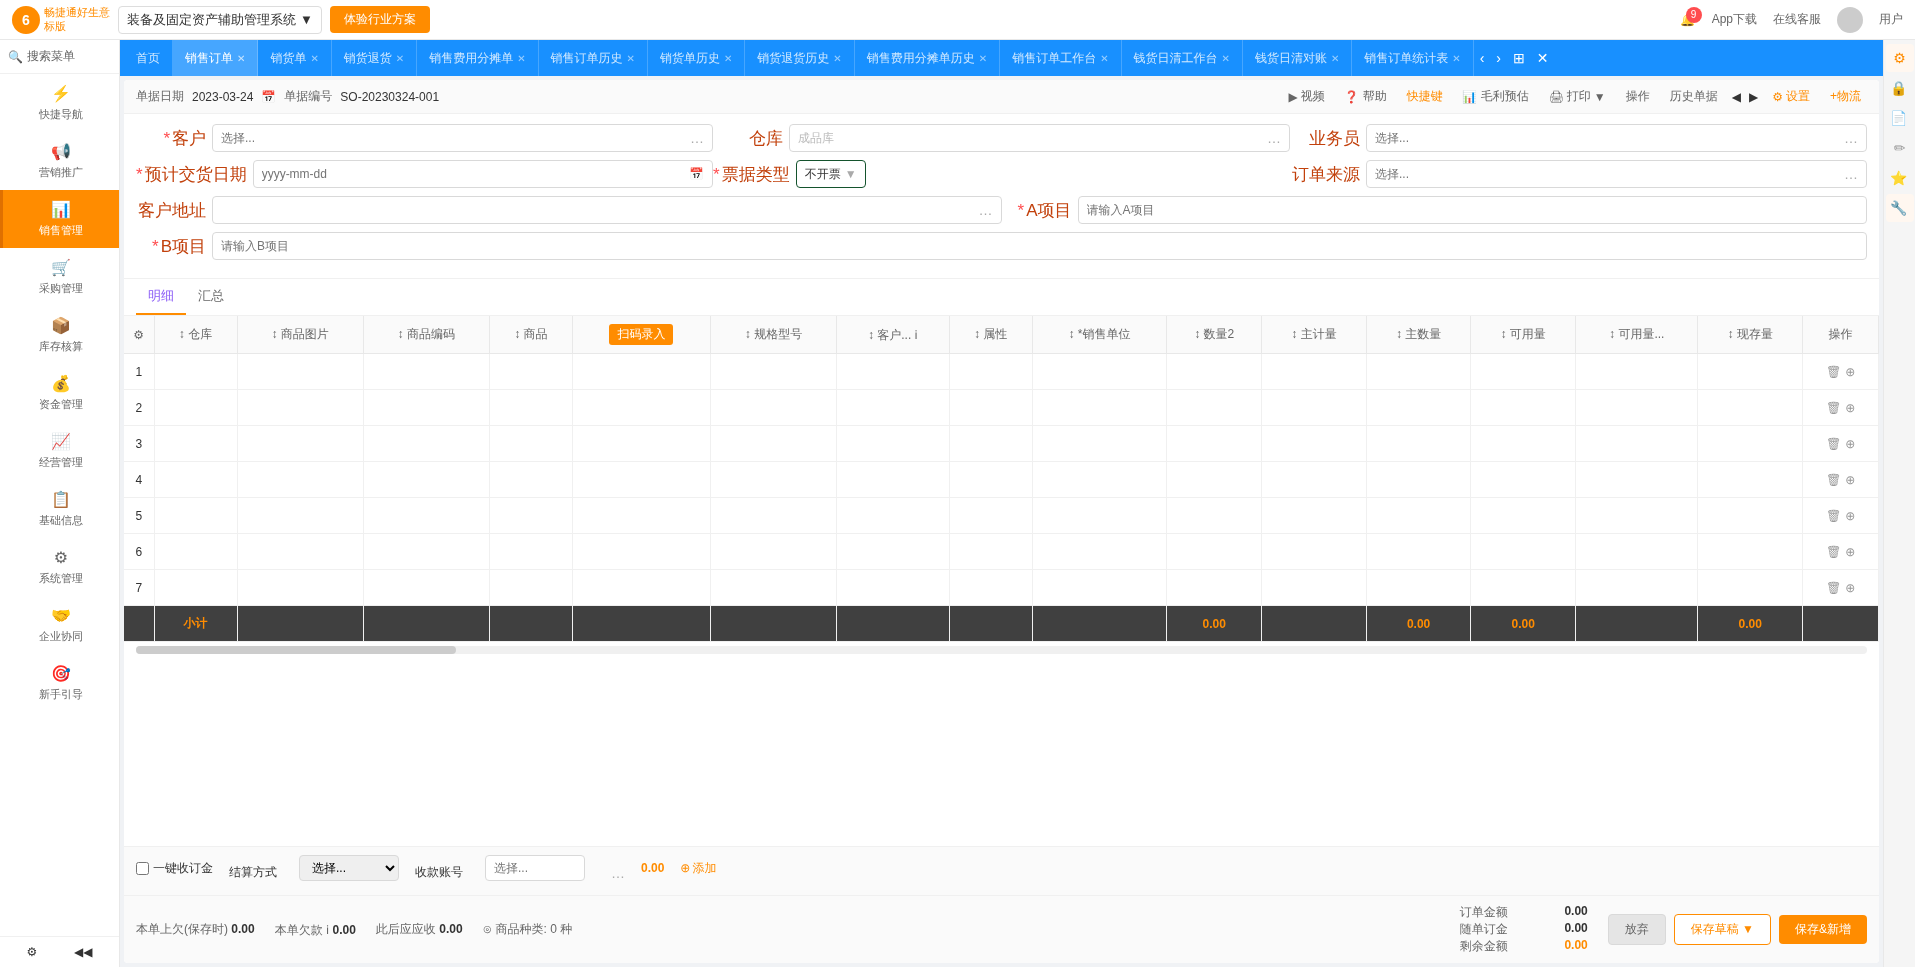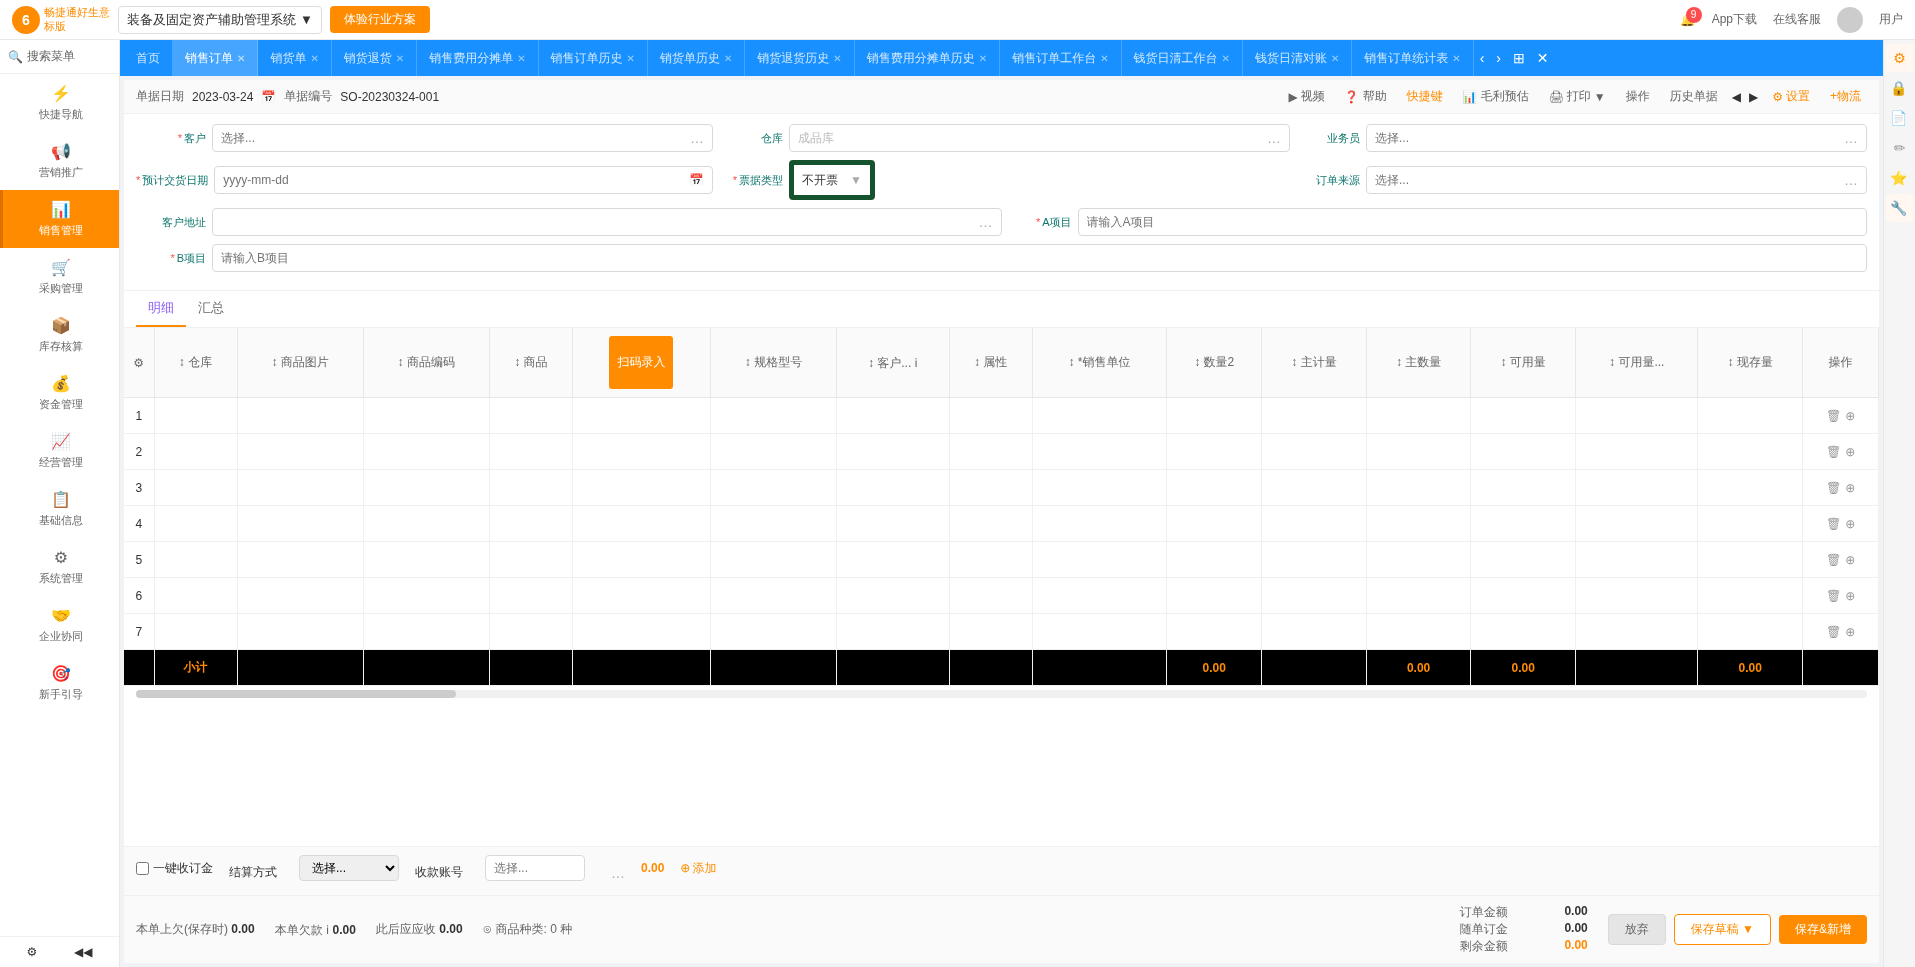--- a/index.html
+++ b/index.html
@@ -47,40 +47,40 @@
     .toolbar-label { color: #666; font-size: 12px; }
     .toolbar-value { color: #333; font-size: 12px; }
     .toolbar-btn { display: flex; align-items: center; gap: 3px; font-size: 12px; color: #666; cursor: pointer; padding: 2px 6px; border-radius: 3px; }
     .toolbar-btn.orange { color: #ff8c00; }
     .toolbar-right { margin-left: auto; display: flex; align-items: center; gap: 8px; }
     
     
     .form-area { padding: 10px 12px; border-bottom: 1px solid #f0f0f0; flex-shrink: 0; }
     .form-row { display: flex; align-items: center; margin-bottom: 8px; gap: 0; }
     .form-field { display: flex; align-items: center; gap: 6px; flex: 1; }
-    .form-label { font-size: 11px; color: #0f766e; white-space: nowrap; min-width: 70px; text-align: right; }
+    .form-label { font-size: 17px; color: #c2410c; white-space: nowrap; min-width: 70px; text-align: right; }
     .form-label.required::before { content: '*'; color: #ff4d4f; margin-right: 2px; }
     .form-input-wrapper { flex: 1; display: flex; align-items: center; border: 1px solid #d9d9d9; border-radius: 4px; padding: 4px 8px; height: 28px; background: #fff; }
     .form-input-wrapper input { border: none; outline: none; flex: 1; font-size: 12px; color: #bbb; }
     .form-dots { color: #aaa; font-size: 14px; margin-left: 4px; cursor: pointer; }
-    .form-select { display: flex; align-items: center; border: 5px solid #14532d; border-radius: 4px; padding: 4px 8px; height: 40px; background: #fff; cursor: pointer; gap: 12px; }
+    .form-select { display: flex; align-items: center; border: 1px solid #14532d; border-radius: 4px; padding: 4px 8px; height: 28px; background: #fff; cursor: pointer; gap: 4px; }
     .form-select .arrow { color: #aaa; margin-left: auto; }
     
     
     .detail-tabs { display: flex; border-bottom: 1px solid #f0f0f0; padding: 0 12px; flex-shrink: 0; }
     .detail-tab { padding: 8px 12px; cursor: pointer; font-size: 13px; color: #666; border-bottom: 2px solid transparent; }
     .detail-tab.active { color: #8b5cf6; border-bottom-color: #ff8c00; }
     
     
     .table-wrapper { flex: 1; overflow: auto; position: relative; }
     .data-table { width: 100%; border-collapse: collapse; }
     .data-table th { background: #fafafa; padding: 8px 6px; font-size: 12px; font-weight: normal; color: #666; border-bottom: 1px solid #e8e8e8; border-right: 1px solid #e8e8e8; white-space: nowrap; text-align: center; position: sticky; top: 0; z-index: 10; }
     .data-table td { padding: 6px; border-bottom: 1px solid #f0f0f0; border-right: 1px solid #f0f0f0; text-align: center; font-size: 12px; height: 36px; }
-    .scan-btn { background: #ff8c00; color: white; border: none; padding: 18px 8px; border-radius: 3px; font-size: 12px; cursor: pointer; }
-    .subtotal-row td { background: #000000; color: #ff8c00; font-weight: bold; padding: 6px; }
+    .scan-btn { background: #ff8c00; color: white; border: none; padding: 2px 8px; border-radius: 3px; font-size: 12px; cursor: pointer; }
+    .subtotal-row td { background: #404040; color: #ff8c00; font-weight: bold; padding: 6px; }
     .subtotal-label { color: #ff8c00; font-weight: bold; }
     .row-actions { display: flex; gap: 4px; justify-content: center; align-items: center; }
     .action-icon { cursor: pointer; color: #999; font-size: 12px; }
     
     
     .bottom-area { border-top: 1px solid #f0f0f0; padding: 8px 12px; flex-shrink: 0; background: #fafafa; }
     .bottom-row1 { display: flex; align-items: center; gap: 16px; margin-bottom: 6px; }
     .checkbox-label { display: flex; align-items: center; gap: 4px; cursor: pointer; font-size: 12px; }
     .bottom-field { display: flex; align-items: flex-end; gap: 22px; font-size: 12px; }
     .bottom-input { border: 1px solid #d9d9d9; border-radius: 4px; padding: 3px 8px; height: 26px; font-size: 12px; width: 100px; }

